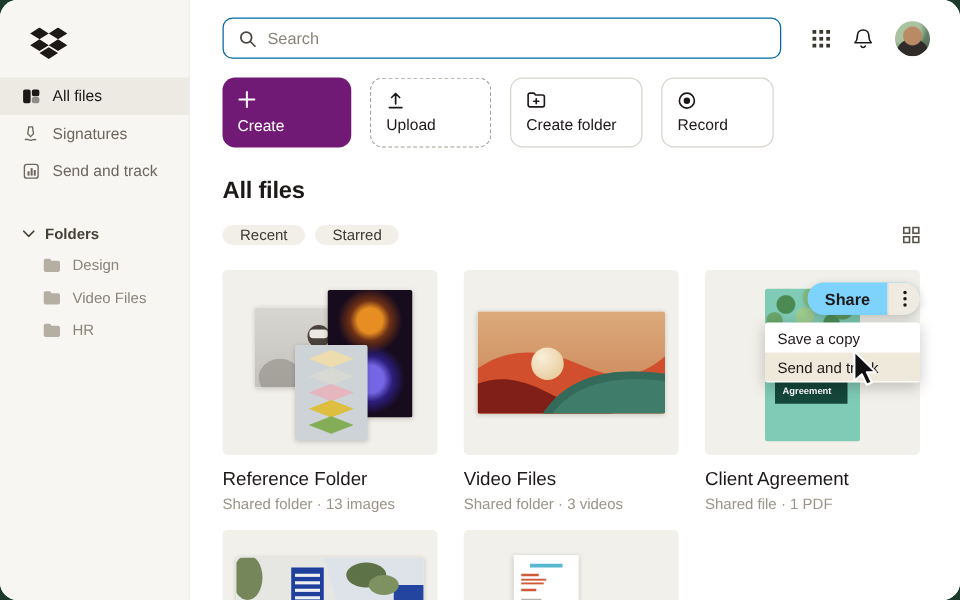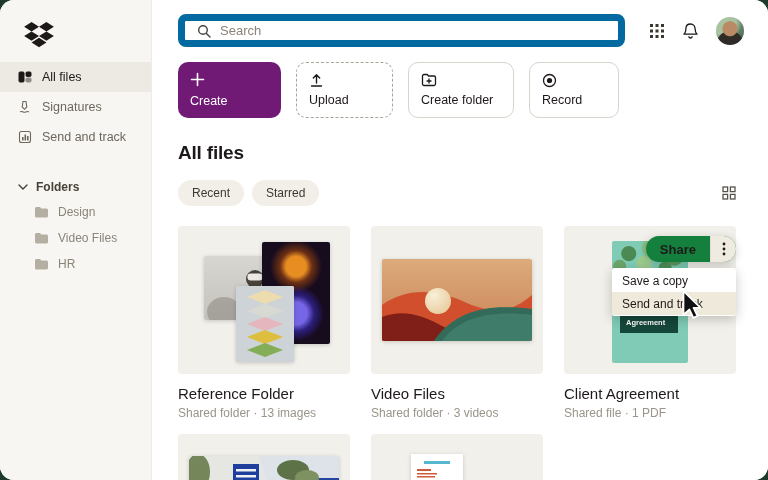--- a/index.html
+++ b/index.html
@@ -43,21 +43,21 @@
     margin-top: 6px; padding-left: 34px; height: 20px;
     font-size: 12px; color: #8a8479; cursor: pointer;
   }
 
   
   .main { flex: 1; position: relative; padding: 14px 24px 0 26px; background: #fff; }
 
   .topbar { display: flex; align-items: center; }
   .search {
     width: 447px; height: 33px;
-    border: 7px solid #0369a1; border-radius: 8px;
+    border: 1px solid #0369a1; border-radius: 8px;
     display: flex; align-items: center; gap: 9px;
     padding: 0 12px; background: #fff;
   }
   .search input {
     border: none; outline: none; flex: 1;
     font-size: 13px; font-family: "Liberation Sans", sans-serif;
     color: #1e1919; background: transparent;
   }
   .search input::placeholder { color: #8a8378; }
   .top-icons { margin-left: auto; display: flex; align-items: center; gap: 17px; }
@@ -80,21 +80,21 @@
   }
   .action-btn.primary { background: #701a75; color: #fff; border: none; width: 103px; }
   .action-btn.dashed { border: 1px dashed #a8a297; width: 97px; }
   .action-btn.folderb { width: 106px; }
   .action-btn.recordb { width: 90px; }
 
   .content-col { width: 558px; }
   .page-title { margin-top: 24px; font-size: 19px; font-weight: 700; letter-spacing: -0.2px; }
   .filters { margin-top: 16px; display: flex; align-items: center; gap: 8px; }
   .chip {
-    background: #f2efe9; border-radius: 999px; height: 26px;
+    background: #f2efe9; border-radius: 999px; height: 16px;
     display: flex; align-items: center; padding: 0 14px;
     font-size: 12px; color: #3c3931; cursor: pointer;
   }
   .grid-toggle { margin-left: auto; cursor: pointer; display: flex; }
 
   .cards {
     margin-top: 20px;
     display: grid; grid-template-columns: repeat(3, 172px);
     column-gap: 21px; row-gap: 14px;
   }
@@ -138,21 +138,21 @@
   }
   .doc-label {
     position: absolute; left: 8px; top: 62px; width: 58px;
     background: #15473a; color: #fff;
     font-size: 7.5px; font-weight: 700; line-height: 1.3;
     padding: 5px 6px;
   }
   .share-control {
     position: absolute; top: 10px; right: 0; height: 26px; z-index: 4;
     display: flex; align-items: stretch;
-    background: #15803d; border-radius: 14px; overflow: hidden;
+    background: #7dd3fc; border-radius: 14px; overflow: hidden;
     box-shadow: 0 2px 8px rgba(0,0,0,.2);
   }
   .share-label {
     padding: 0 14px; display: flex; align-items: center;
     font-size: 13px; font-weight: 700; cursor: pointer;
   }
   .kebab {
     width: 26px; background: #f0ebe0; border-left: 1px solid #e3ded2;
     display: flex; align-items: center; justify-content: center; cursor: pointer;
   }

